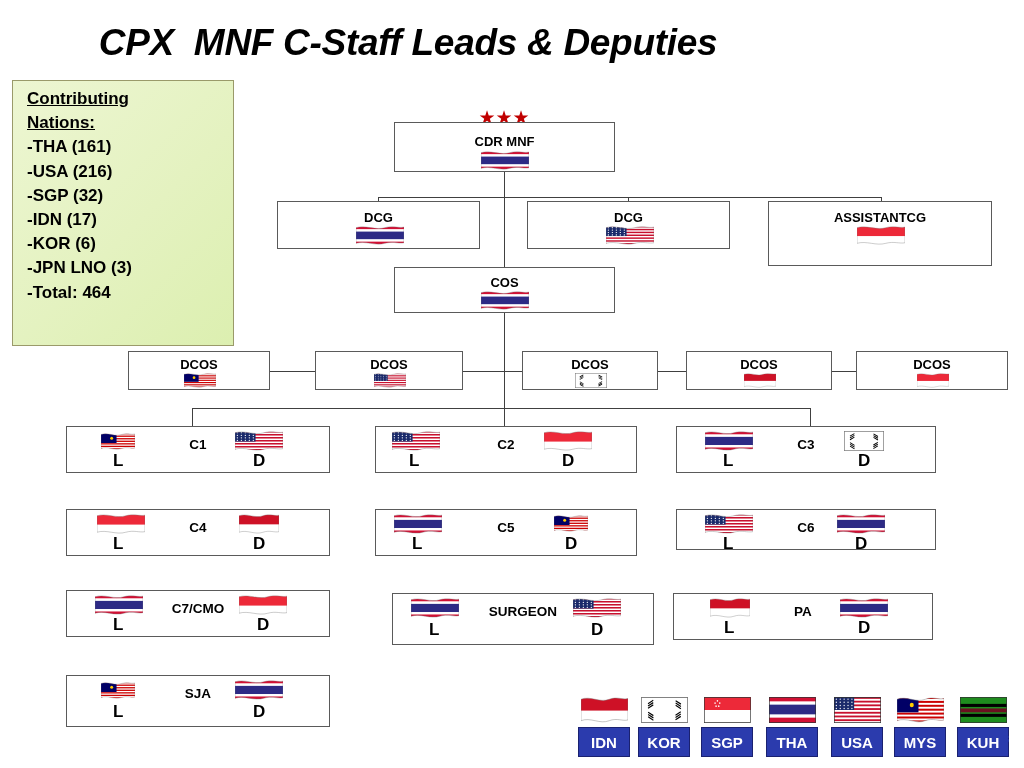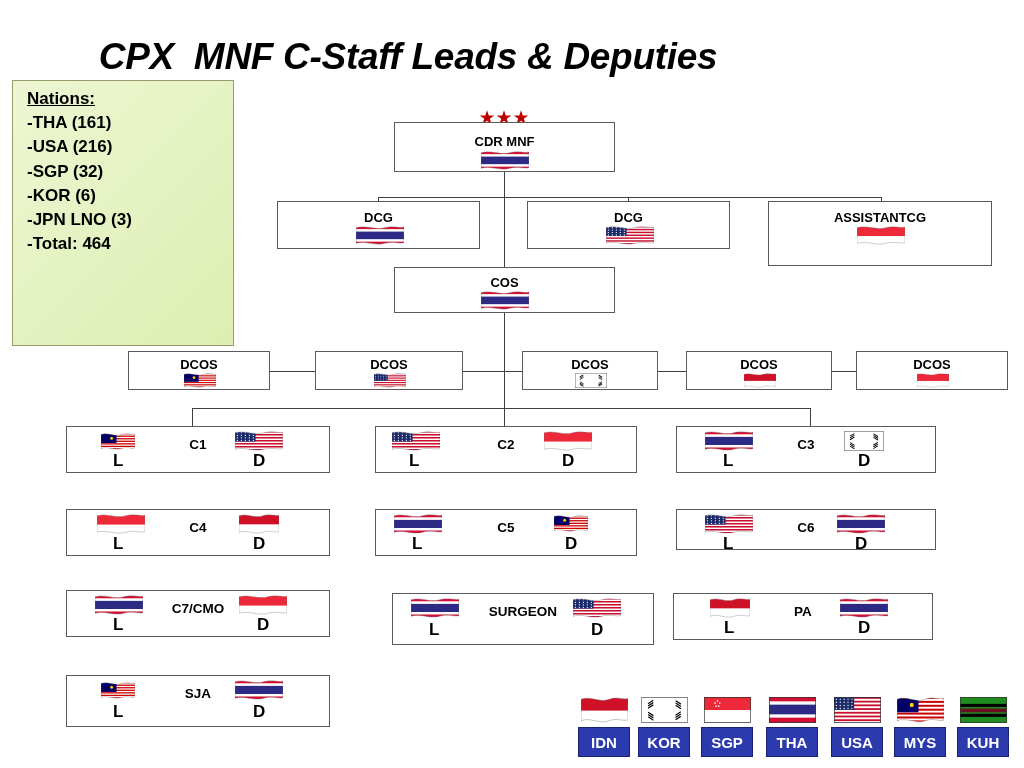--- a/index.html
+++ b/index.html
@@ -21,21 +21,20 @@
     position: absolute;
     left: 0;
     top: 22px;
     width: 816px;
     text-align: center;
     font-size: 37px;
     font-weight: bold;
     font-style: italic;
     letter-spacing: -0.3px;
     white-space: pre;
-    margin-top: 14px;
   }
 
   
   #nations-panel {
     position: absolute;
     left: 12px;
     top: 80px;
     width: 222px;
     height: 266px;
     box-sizing: border-box;
@@ -165,24 +164,26 @@
     color: #2b3bad;
     white-space: pre;
   }
 </style>
 </head>
 <body>
 
 <div id="page-title">CPX  MNF C-Staff Leads &amp; Deputies</div>
 
 <div id="nations-panel">
+  <div class="nations-line underline">Contributing</div>
   <div class="nations-line underline">Nations:</div>
   <div class="nations-line">-THA (161)</div>
   <div class="nations-line">-USA (216)</div>
   <div class="nations-line">-SGP (32)</div>
+  <div class="nations-line">-IDN (17)</div>
   <div class="nations-line">-KOR (6)</div>
   <div class="nations-line">-JPN LNO (3)</div>
   <div class="nations-line">-Total: 464</div>
 </div>
 
 <div id="connectors">
 
   <div class="ln-v" style="left:504px; top:172px; height:26px;"></div>
   <div class="ln-h" style="left:378px; top:197px; width:504px;"></div>
   <div class="ln-v" style="left:378px; top:197px; height:4px;"></div>

